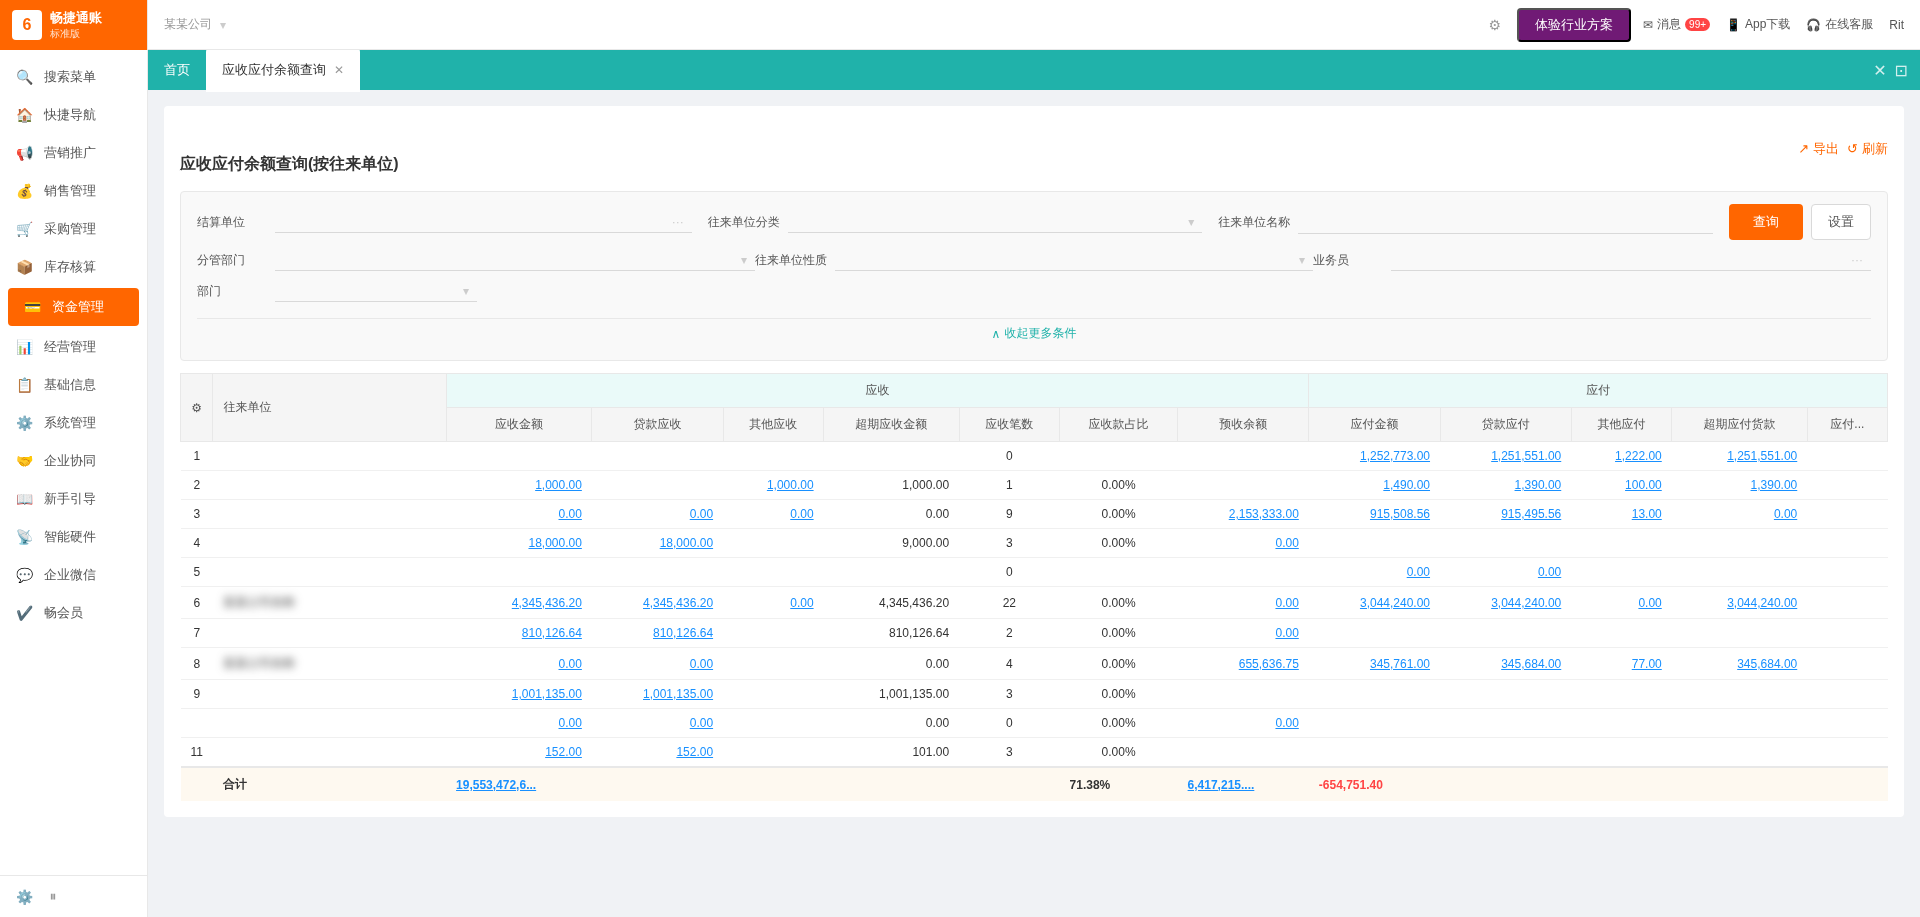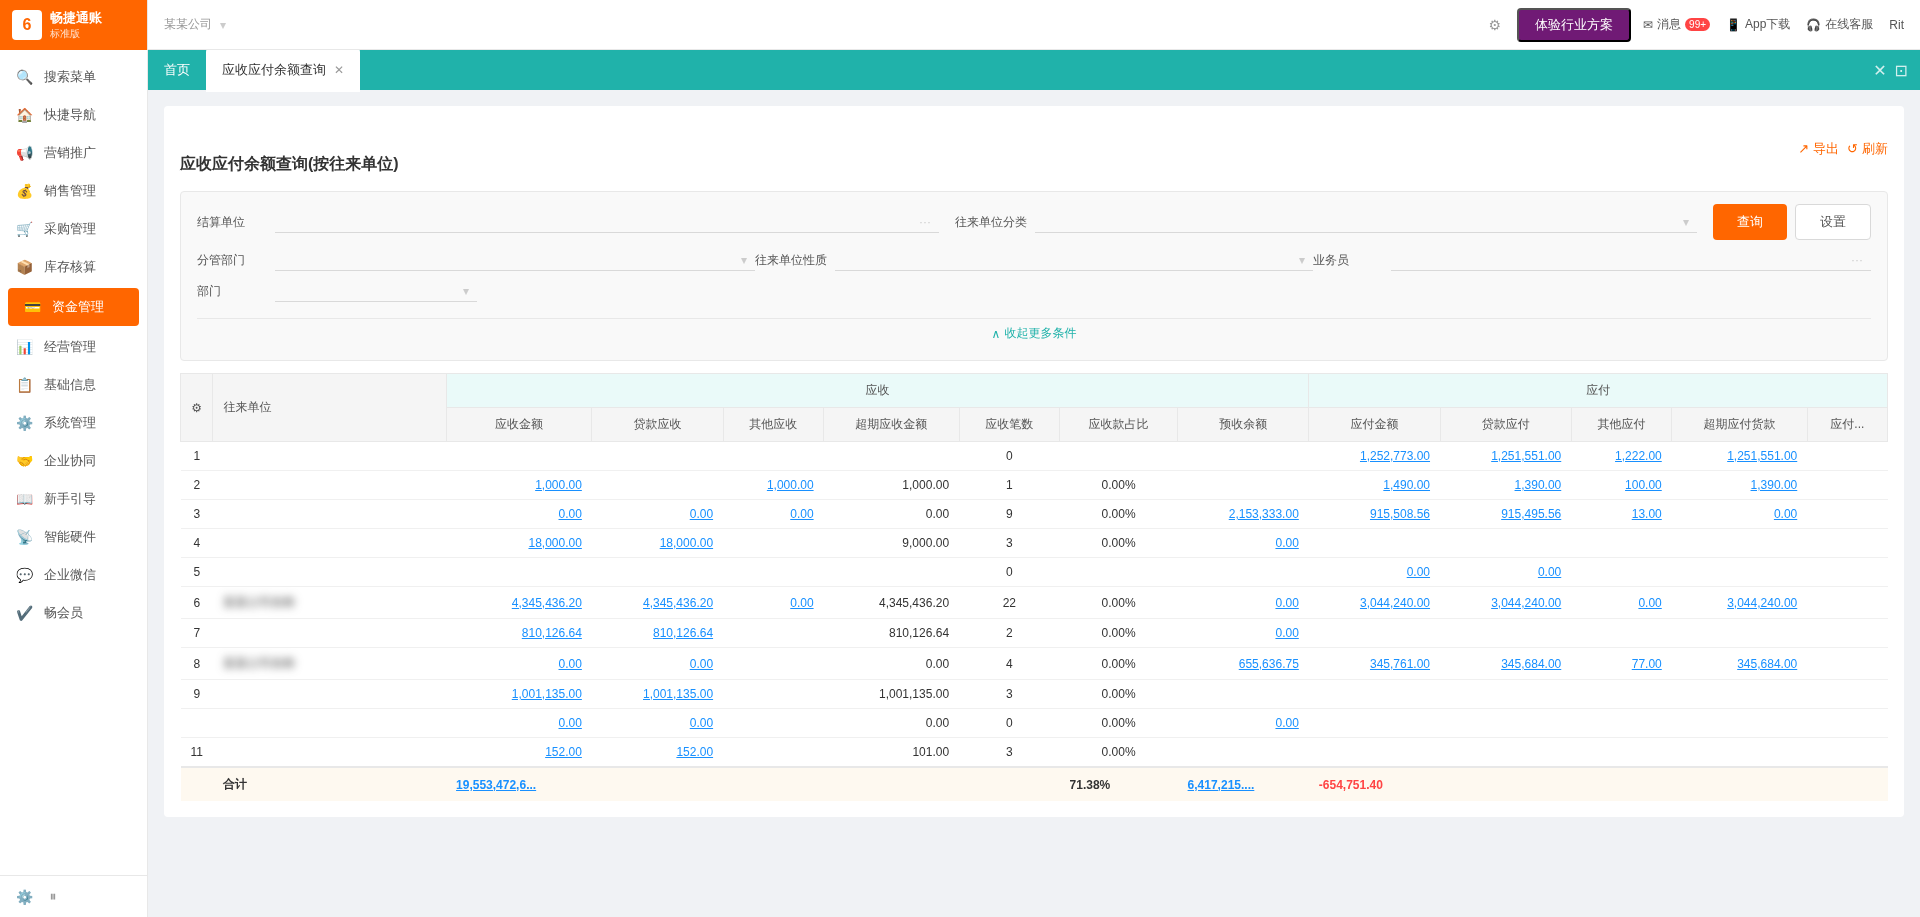--- a/index.html
+++ b/index.html
@@ -122,21 +122,21 @@
       display: flex; align-items: center; justify-content: center; gap: 4px;
       color: #20b2aa; cursor: pointer; font-size: 12px; padding: 6px 0; border-top: 1px solid #e8e8e8; margin-top: 8px;
     }
 
     
     .query-btn {
       background: #ff6600; color: #fff; border: none; padding: 8px 24px;
       border-radius: 4px; cursor: pointer; font-size: 13px;
     }
     .set-btn {
-      background: #fff; color: #555; border: 1px solid #d9d9d9; padding: 8px 24px;
+      background: #fff; color: #555; border: 1px solid #d9d9d9; padding: 8px 16px;
       border-radius: 4px; cursor: pointer; font-size: 13px;
     }
     .btn-group { display: flex; flex-direction: row; gap: 8px; }
 
     
     .table-container { overflow-x: auto; margin-top: 8px; }
     table { width: 100%; border-collapse: collapse; font-size: 12px; }
     thead th {
       background: #f5f5f5; padding: 8px 10px; border: 1px solid #e8e8e8;
       font-weight: 500; color: #555; text-align: center; white-space: nowrap;
@@ -307,20 +307,24 @@
               <span class="search-field-label">结算单位</span>
               <div style="flex:1; border-bottom:1px solid #d9d9d9; display:flex; align-items:center; padding:3px 8px; justify-content:flex-end;">
                 <span style="color:#ccc; cursor:pointer;">···</span>
               </div>
             </div>
             <div class="search-field">
               <span class="search-field-label">往来单位分类</span>
               <div style="flex:1; border-bottom:1px solid #d9d9d9; display:flex; align-items:center; padding:3px 8px; justify-content:flex-end; cursor:pointer;">
                 <span style="color:#ccc;">▾</span>
               </div>
+            </div>
+            <div class="search-field">
+              <span class="search-field-label">往来单位名称</span>
+              <input class="search-input" style="flex: 1 1 0%;">
             </div>
             <div class="btn-group" style="margin-left:auto;">
               <button class="query-btn">查询</button>
               <button class="set-btn">设置</button>
             </div>
           </div>
           <div style="display:flex; margin-bottom:10px; align-items:center;">
 
             <div class="search-field">
               <span class="search-field-label">分管部门</span>

